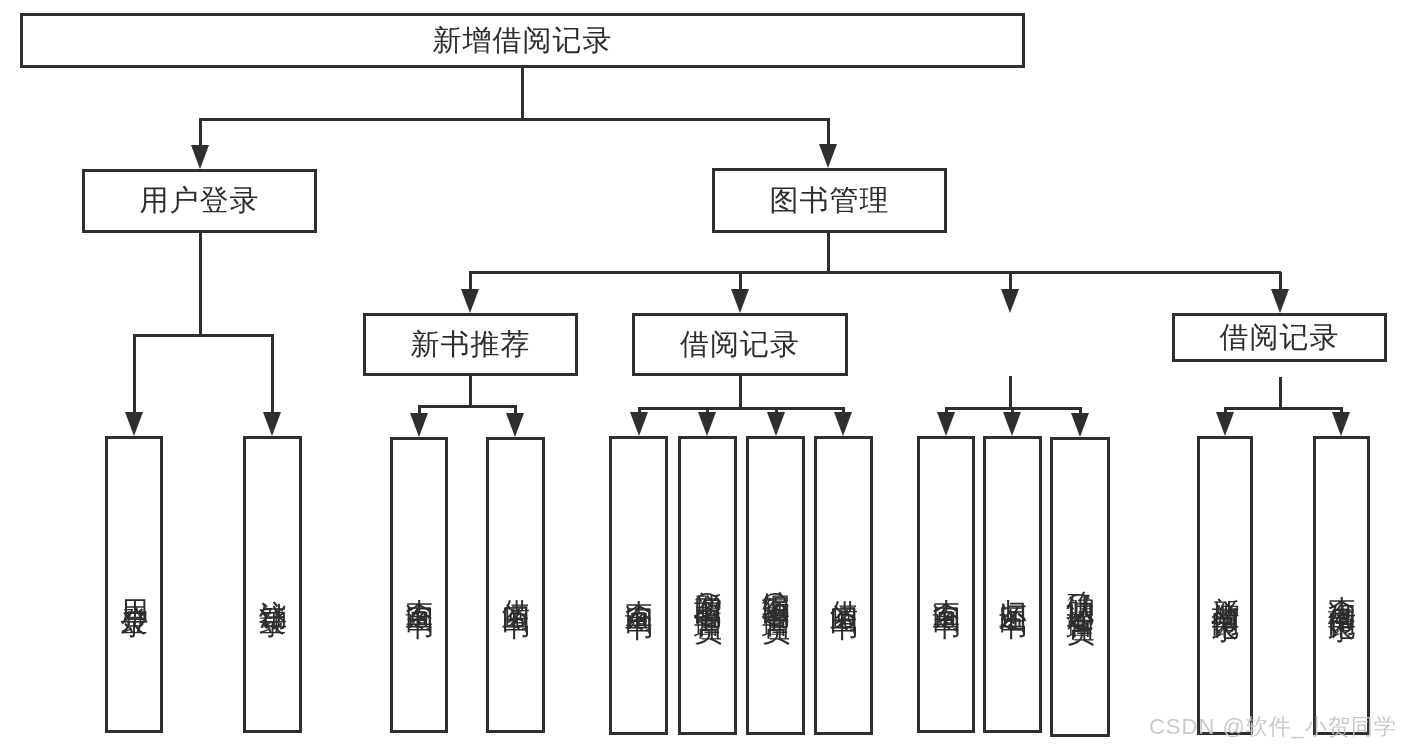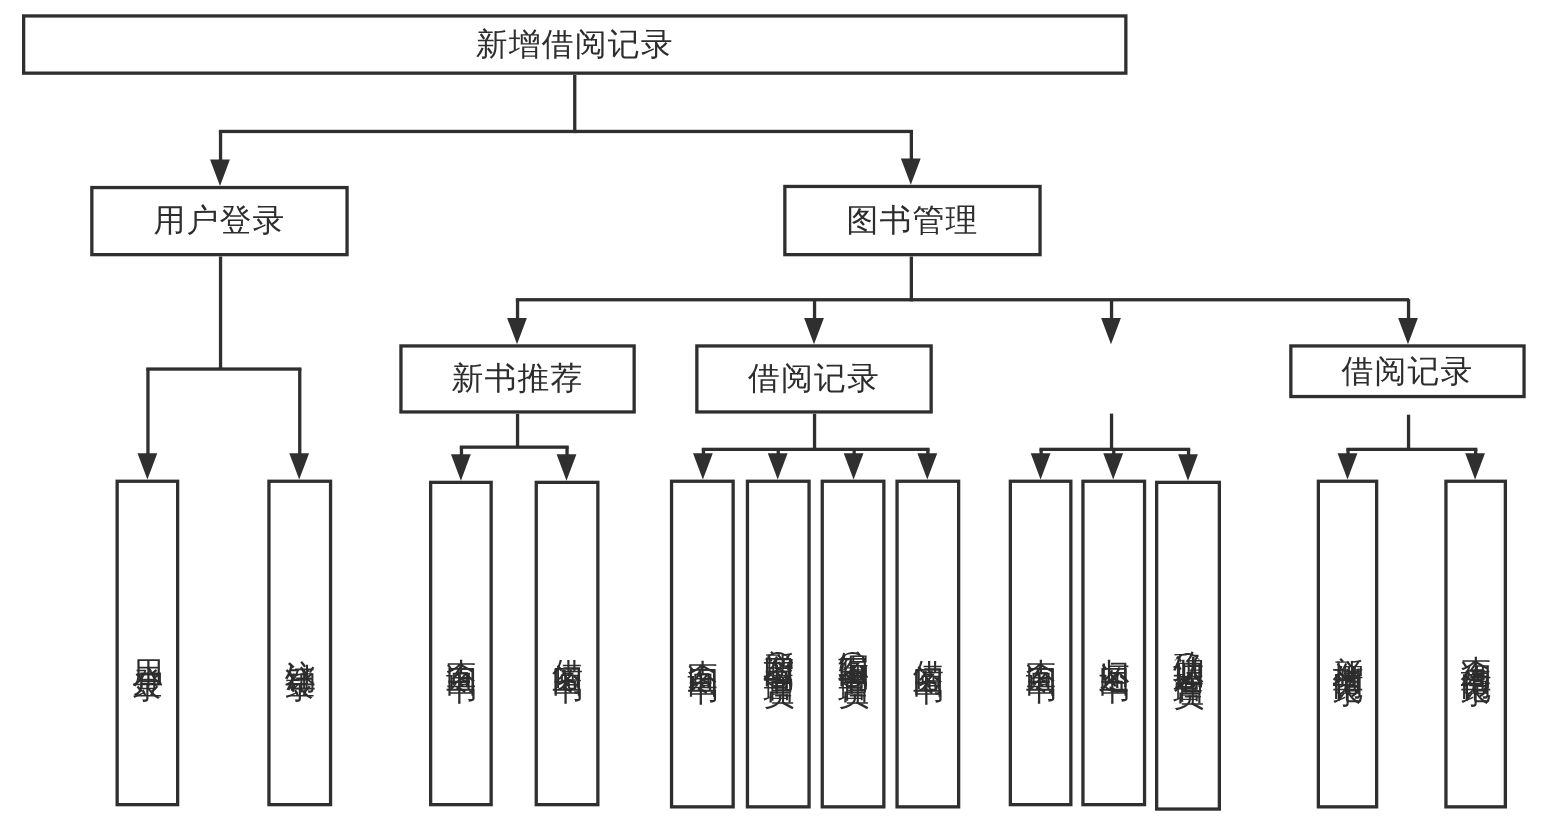--- a/index.html
+++ b/index.html
@@ -51,20 +51,21 @@
     color:rgba(198,198,198,0.95);
     letter-spacing:1px;
     z-index:10;
     white-space:nowrap;
   }
 </style>
 </head>
 <body>
 
 <div class="canvas">
+  <div class="watermark">CSDN @软件_小贺同学</div>
 <div class="line" style="left: 521px; top: 68px; width: 3px; height: 53px;"></div>
     <div class="line" style="left: 199px; top: 118px; width: 631px; height: 3px;"></div>
     <div class="line" style="left: 199px; top: 119px; width: 3px; height: 41px;"></div>
     <div class="line" style="left: 827px; top: 119px; width: 3px; height: 40px;"></div>
     <div class="line" style="left: 199px; top: 233px; width: 3px; height: 103px;"></div>
     <div class="line" style="left: 133px; top: 334px; width: 141px; height: 3px;"></div>
     <div class="line" style="left: 133px; top: 335px; width: 3px; height: 92px;"></div>
     <div class="line" style="left: 271px; top: 335px; width: 3px; height: 92px;"></div>
     <div class="line" style="left: 827px; top: 233px; width: 3px; height: 41px;"></div>
     <div class="line" style="left: 469px; top: 271px; width: 812px; height: 3px;"></div>

